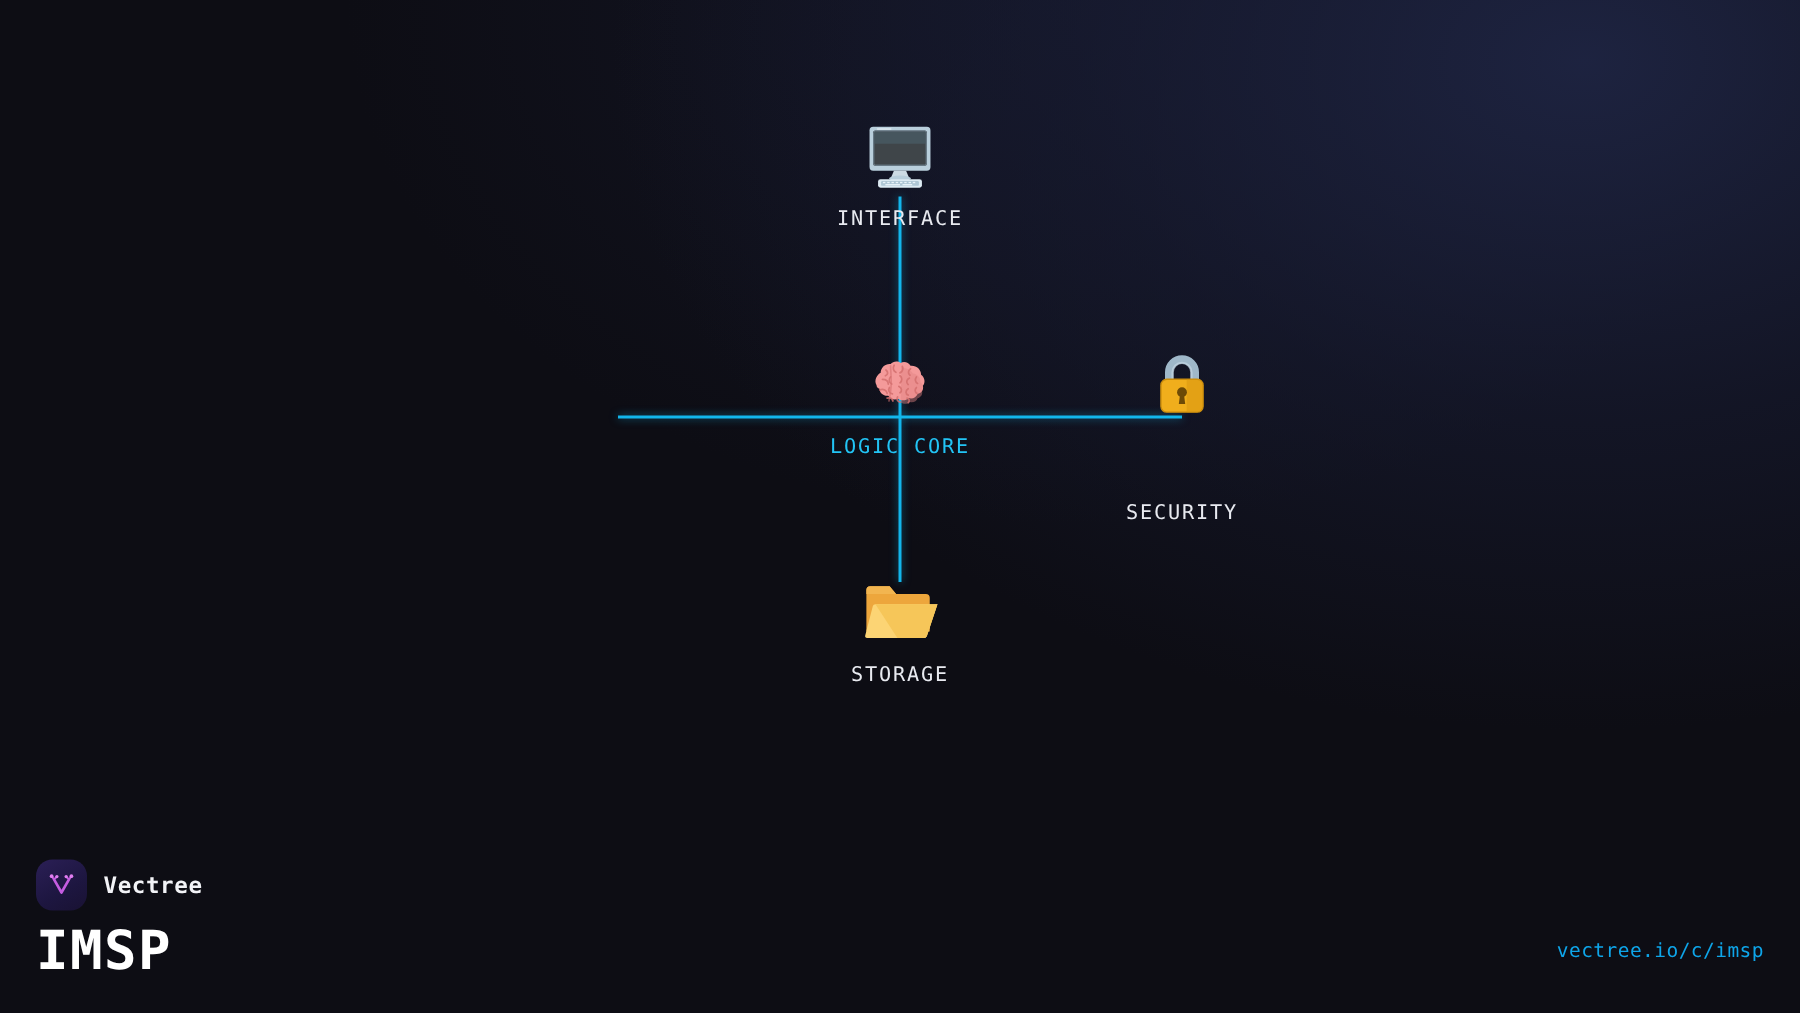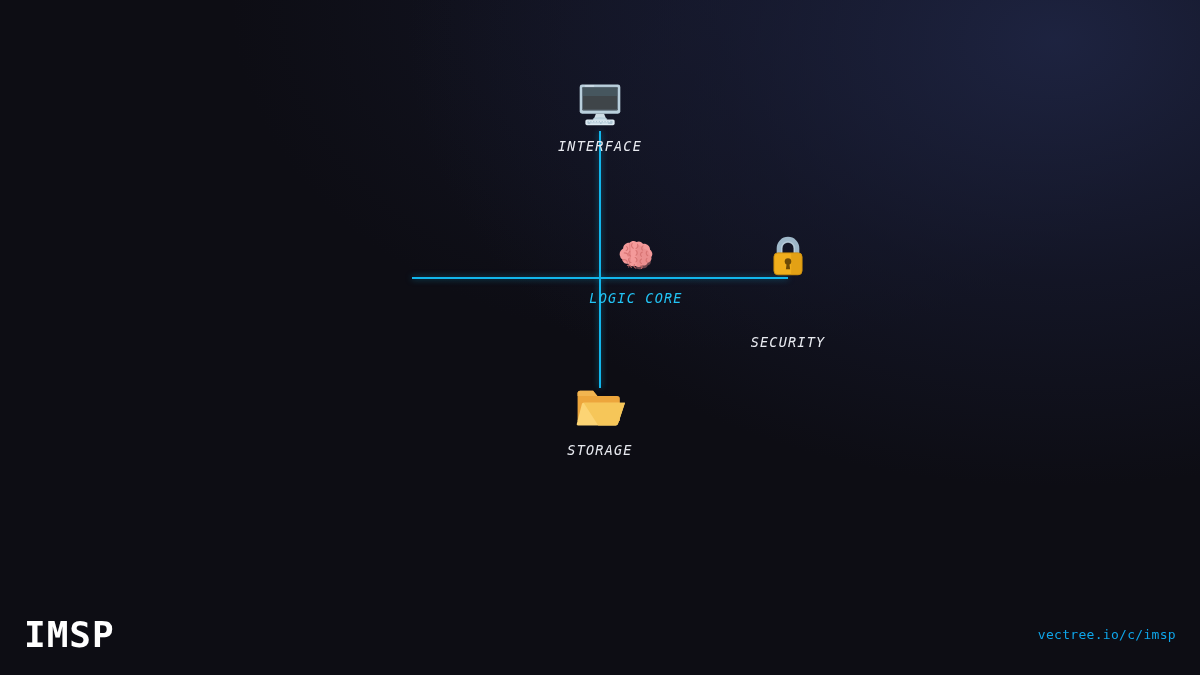--- a/index.html
+++ b/index.html
@@ -58,27 +58,26 @@
     align-items: center;
     justify-content: center;
     line-height: 1;
   }
   .node .label {
     margin-top: 6px;
     font-size: 13.5px;
     letter-spacing: 1.2px;
     color: #e8eaf0;
     white-space: nowrap;
-    font-style: italic;
   }
   .node.accent .label { color: #22c4f5; }
 
   #node-interface { left: 600px; top: 76px; }
   #node-gateway   { left: 412px; top: 228px; }
-  #node-core      { left: 636px; top: 228px; }
+  #node-core      { left: 600px; top: 228px; }
   #node-security  { left: 788px; top: 228px; gap: 44px; }
   #node-storage   { left: 600px; top: 380px; }
 
   
   #node-gateway .glyph,
   #node-security .glyph,
   #node-core .glyph,
   #node-storage .glyph,
   #node-interface .glyph { position: relative; z-index: 3; }
   .node .label { position: relative; z-index: 2; }
@@ -224,16 +223,29 @@
         <path d="M13 23h48l-8 24a3 3 0 0 1-2.9 2.2H6.5a1.5 1.5 0 0 1-1.4-2L11 24.4A2 2 0 0 1 13 23z" fill="#fcd474"></path>
         <path d="M13 23h48l-8 24a3 3 0 0 1-2.9 2.2H30z" fill="#f6c659"></path>
       </svg>
     </div>
     <div class="label">STORAGE</div>
   </div>
 
 </div>
 
 <div class="brand">
+  <div class="brand-row">
+    <div class="brand-mark">
+      <svg width="20" height="20" viewBox="0 0 24 24" aria-hidden="true">
+        <path d="M6 7.5 12 18l6-10.5" fill="none" stroke="#c45ce0" stroke-width="2.1" stroke-linecap="round" stroke-linejoin="round"></path>
+        <path d="M6 7.5 4.3 5.3M6 7.5 8 5.6M18 7.5l1.8-2.2M18 7.5 16 5.6" fill="none" stroke="#c45ce0" stroke-width="1.6" stroke-linecap="round"></path>
+        <circle cx="4.1" cy="4.9" r="1.5" fill="#e07ff0"></circle>
+        <circle cx="8.3" cy="5.2" r="1.3" fill="#e07ff0"></circle>
+        <circle cx="19.9" cy="4.9" r="1.5" fill="#e07ff0"></circle>
+        <circle cx="15.7" cy="5.2" r="1.3" fill="#e07ff0"></circle>
+      </svg>
+    </div>
+    <span class="brand-name">Vectree</span>
+  </div>
   <div class="brand-title">IMSP</div>
 </div>
 
 <div class="site-url">vectree.io/c/imsp</div>
 
 </body></html>

